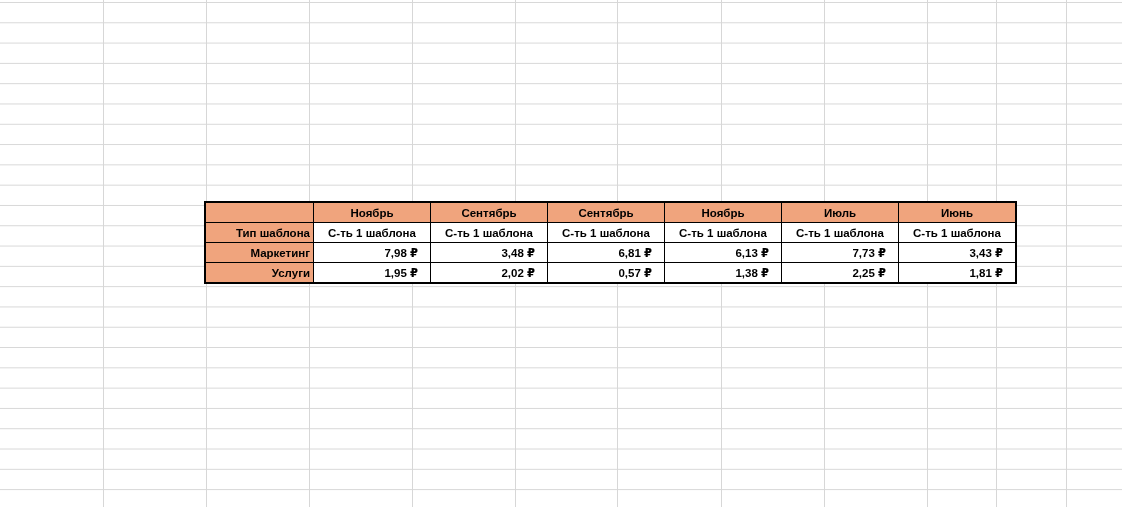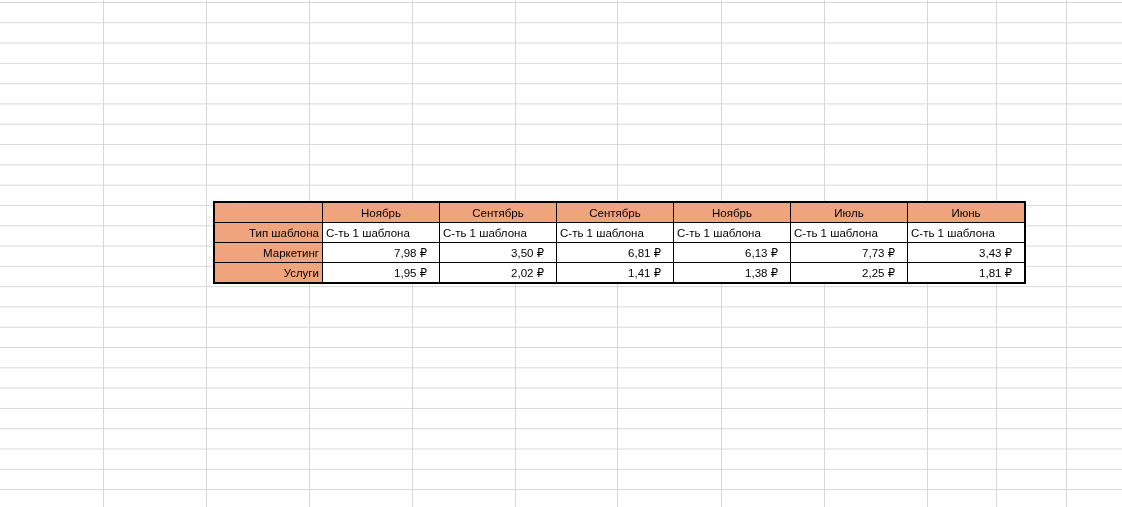--- a/index.html
+++ b/index.html
@@ -45,39 +45,38 @@
       720.5px 0, 823.5px 0, 926.5px 0, 996px 0, 1065.5px 0;
   }
 
   
   .tbl {
     position: absolute;
     left: 204px;
     top: 201px;
     border-collapse: collapse;
     table-layout: fixed;
-    font-weight: normal;
+    font-weight: bold;
     font-size: 11.5px;
     color: #000000;
     border: 2px solid #000000;
-    margin-left: 9px;
   }
   .tbl td {
     border: 1px solid #000000;
     width: 101px;
     height: 19px;
     padding: 0 3px;
     background: #ffffff;
     white-space: nowrap;
     overflow: hidden;
     vertical-align: middle;
   }
   .tbl td.orange { background: #F0A47D; }
   .tbl td.month  { text-align: center; }
-  .tbl td.sub    { }
+  .tbl td.sub    { text-align: center; }
   .tbl td.label  { text-align: right; }
   .tbl td.num    { text-align: right; padding-right: 12px; }
 </style>
 </head>
 <body>
 
 <div class="sheet">
   <table class="tbl">
     <colgroup>
       <col style="width:101px">
@@ -103,30 +102,30 @@
         <td class="sub">С-ть 1 шаблона</td>
         <td class="sub">С-ть 1 шаблона</td>
         <td class="sub">С-ть 1 шаблона</td>
         <td class="sub">С-ть 1 шаблона</td>
         <td class="sub">С-ть 1 шаблона</td>
         <td class="sub">С-ть 1 шаблона</td>
       </tr>
       <tr>
         <td class="orange label">Маркетинг</td>
         <td class="num">7,98 ₽</td>
-        <td class="num">3,50 ₽</td>
+        <td class="num">3,48 ₽</td>
         <td class="num">6,81 ₽</td>
         <td class="num">6,13 ₽</td>
         <td class="num">7,73 ₽</td>
         <td class="num">3,43 ₽</td>
       </tr>
       <tr>
         <td class="orange label">Услуги</td>
         <td class="num">1,95 ₽</td>
         <td class="num">2,02 ₽</td>
-        <td class="num">1,41 ₽</td>
+        <td class="num">0,57 ₽</td>
         <td class="num">1,38 ₽</td>
         <td class="num">2,25 ₽</td>
         <td class="num">1,81 ₽</td>
       </tr>
     </tbody>
   </table>
 </div>
 
 </body></html>

